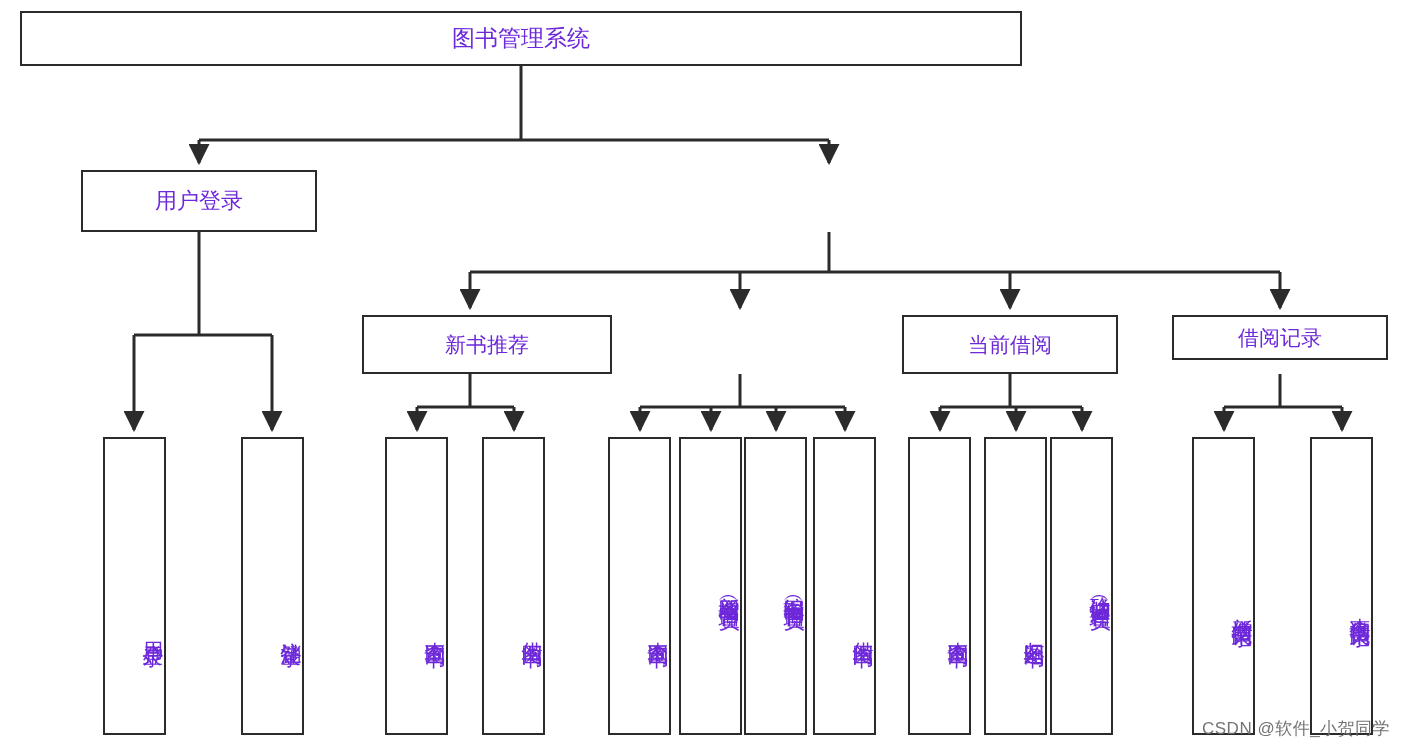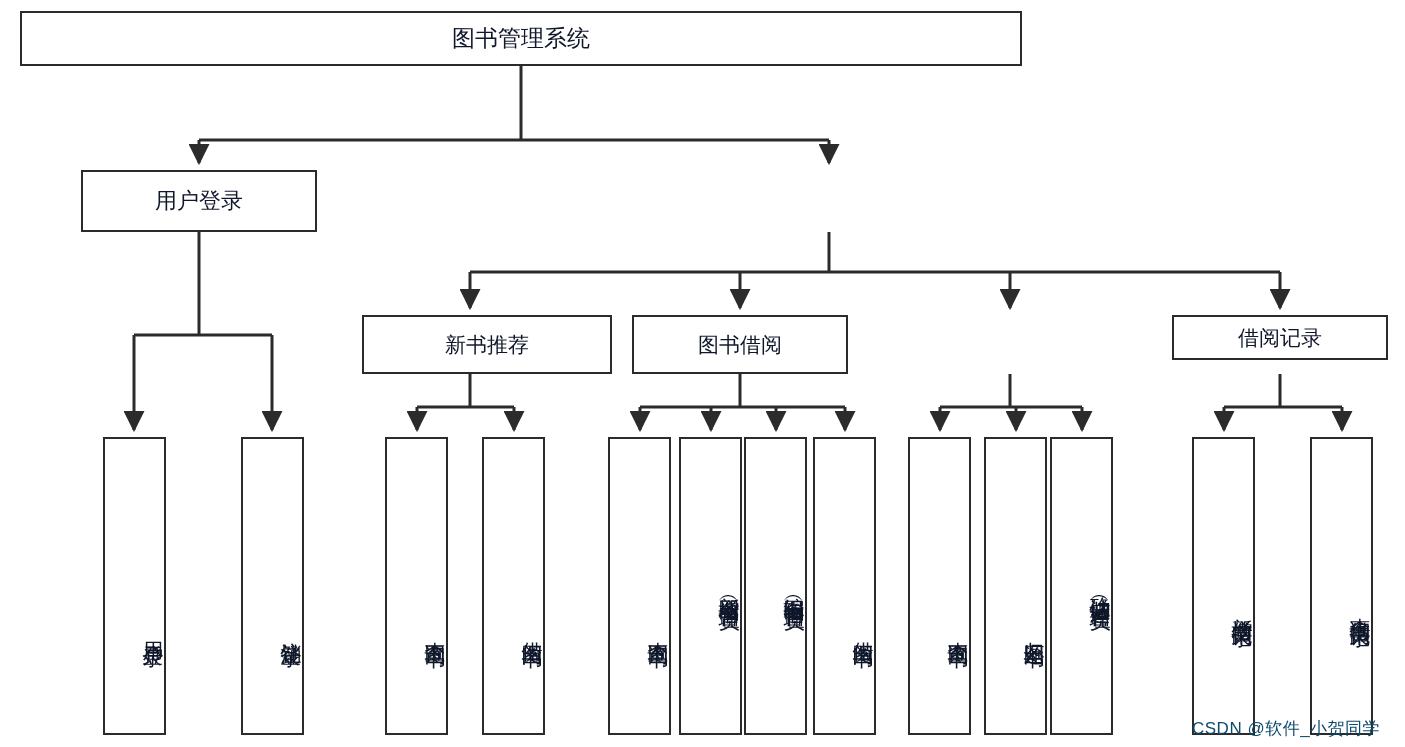--- a/index.html
+++ b/index.html
@@ -22,21 +22,21 @@
     left: 0;
     top: 0;
     width: 1405px;
     height: 747px;
   }
   .node {
     position: absolute;
     box-sizing: border-box;
     border: 2px solid #2b2b2b;
     background: #ffffff;
-    color: #0f172a;
+    color: #6d28d9;
     display: flex;
     align-items: center;
     justify-content: center;
     text-align: center;
     z-index: 3;
   }
   .node.root {
     font-size: 23px;
   }
   .node.level2 {
@@ -55,24 +55,25 @@
     justify-content: center;
     padding-top: 8px;
   }
   .node.leaf.tall {
     align-items: flex-start;
     padding-top: 4px;
   }
   .watermark {
     position: absolute;
     font-size: 17px;
-    color: #0c4a6e;
+    color: #737373;
     white-space: nowrap;
     z-index: 5;
     letter-spacing: 0.5px;
+    padding-left: 10px;
   }
 </style>
 </head>
 <body>
 
 <div id="canvas">
 
   <svg class="svg-layer" viewBox="0 0 1405 747" xmlns="http://www.w3.org/2000/svg">
     <defs>
       <marker id="arrow" viewBox="0 0 10 10" refX="9" refY="5" markerWidth="7" markerHeight="7" orient="auto-start-reverse">
@@ -128,22 +129,22 @@
     <span>图书管理系统</span>
   </div>
 
   <div class="node level2" style="left:81px; top:170px; width:236px; height:62px;">
     <span>用户登录</span>
   </div>
 
   <div class="node level3" style="left:362px; top:315px; width:250px; height:59px;">
     <span>新书推荐</span>
   </div>
-  <div class="node level3" style="left:632px; top:315px; width:216px; height:59px;">
-    <span>图书借阅</span>
+  <div class="node level3" style="left:902px; top:315px; width:216px; height:59px;">
+    <span>当前借阅</span>
   </div>
   <div class="node level3" style="left:1172px; top:315px; width:216px; height:45px;">
     <span>借阅记录</span>
   </div>
 
   <div class="node leaf" style="left:103px; top:437px; width:63px; height:298px; padding-top:85px;">
     <span>用户登录</span>
   </div>
   <div class="node leaf" style="left:241px; top:437px; width:63px; height:298px; padding-top:85px;">
     <span>注销登录</span>

